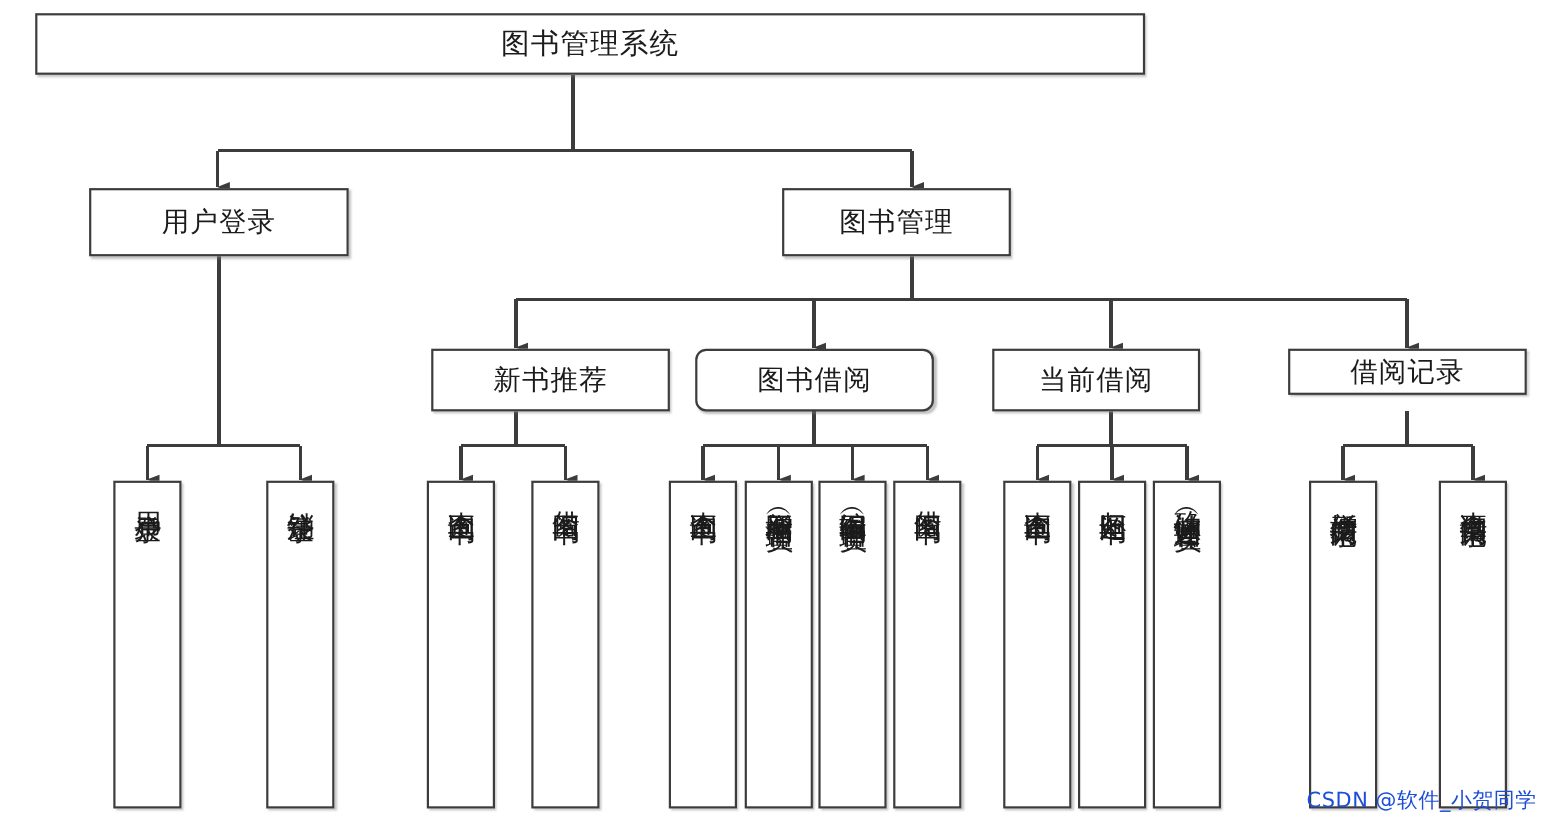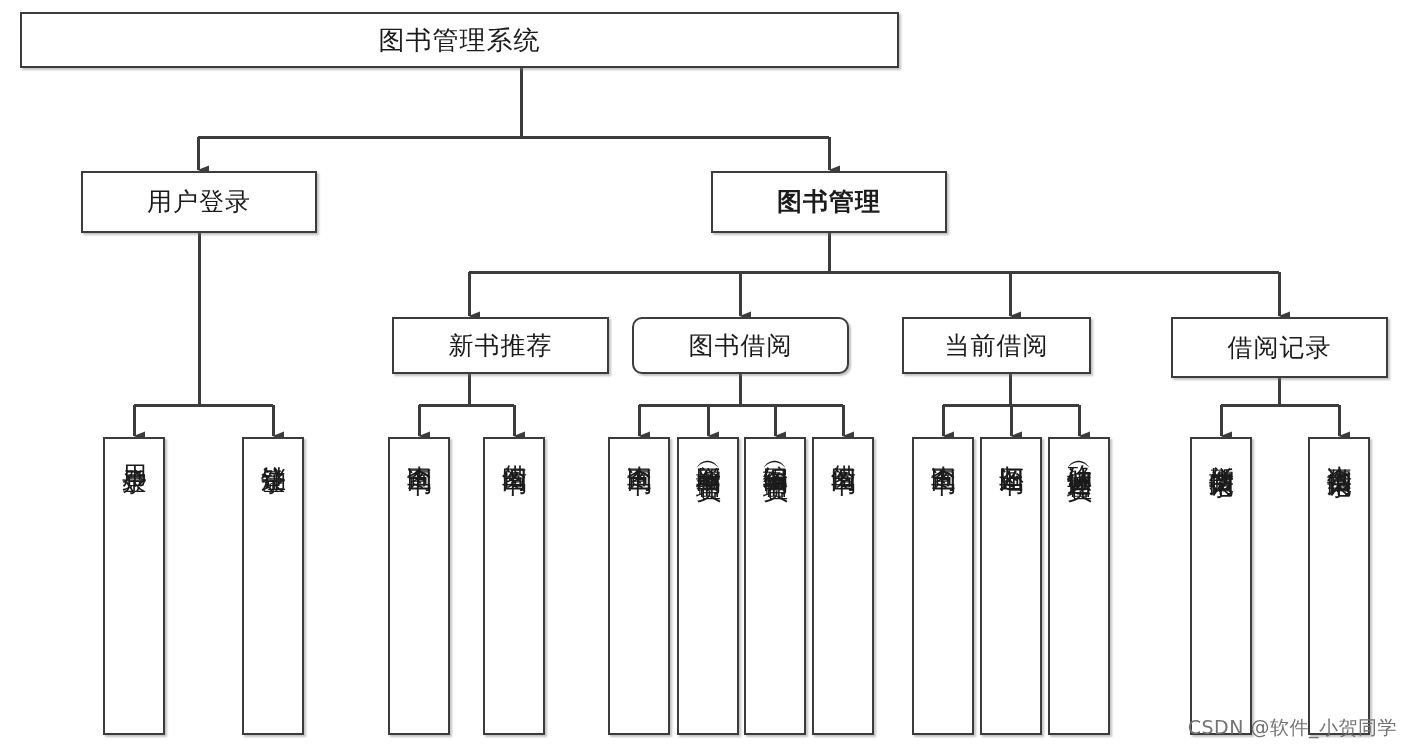--- a/index.html
+++ b/index.html
@@ -58,21 +58,21 @@
     display: block;
   }
   .node.root .node-h {
     font-size: 26px;
   }
   #watermark {
     position: absolute;
     right: 8px;
     bottom: 6px;
     font-size: 19px;
-    color: #737373;
+    color: #1d4ed8;
     letter-spacing: 0.5px;
     white-space: nowrap;
     z-index: 6;
     pointer-events: none;
   }
 </style>
 </head>
 <body>
 
 <div id="diagram-root">
@@ -113,41 +113,41 @@
         <path d="M 943 405 L 943 436" marker-end="url(#arrowhead)"></path>
         <path d="M 1011 405 L 1011 436" marker-end="url(#arrowhead)"></path>
         <path d="M 1079 405 L 1079 436" marker-end="url(#arrowhead)"></path>
         <path d="M 1279 374 L 1279 405"></path>
         <path d="M 1221 405 L 1339 405"></path>
         <path d="M 1221 405 L 1221 436" marker-end="url(#arrowhead)"></path>
         <path d="M 1339 405 L 1339 436" marker-end="url(#arrowhead)"></path>
       </g>
   </svg>
 
-  <div class="node root" style="left: 20px; top: 12px; width: 879px; height: 56px;">
+  <div class="node root" style="left: 32px; top: 12px; width: 1009px; height: 56px;">
     <span class="node-h">图书管理系统</span>
   </div>
 
   <div class="node" style="left: 81px; top: 171px; width: 236px; height: 62px;">
     <span class="node-h">用户登录</span>
   </div>
-  <div class="node" style="left: 711px; top: 171px; width: 236px; height: 62px; font-weight: bold;">
+  <div class="node" style="left: 711px; top: 171px; width: 208px; height: 62px;">
     <span class="node-h">图书管理</span>
   </div>
 
   <div class="node" style="left: 361px; top: 317px; width: 217px; height: 57px; margin-left: 31px;">
     <span class="node-h">新书推荐</span>
   </div>
   <div class="node" style="left: 632px; top: 317px; width: 217px; height: 57px; border-radius: 10px;">
     <span class="node-h">图书借阅</span>
   </div>
   <div class="node" style="left: 902px; top: 317px; width: 189px; height: 57px;">
     <span class="node-h">当前借阅</span>
   </div>
-  <div class="node" style="left: 1171px; top: 317px; width: 217px; height: 61px;">
+  <div class="node" style="left: 1171px; top: 317px; width: 217px; height: 42px;">
     <span class="node-h">借阅记录</span>
   </div>
 
   <div class="node node-v" style="left: 103px; top: 437px; width: 62px; height: 298px;">
     <span class="vtext">用户登录</span>
   </div>
   <div class="node node-v" style="left: 242px; top: 437px; width: 62px; height: 298px;">
     <span class="vtext">注销登录</span>
   </div>
   <div class="node node-v" style="left: 388px; top: 437px; width: 62px; height: 298px;">

